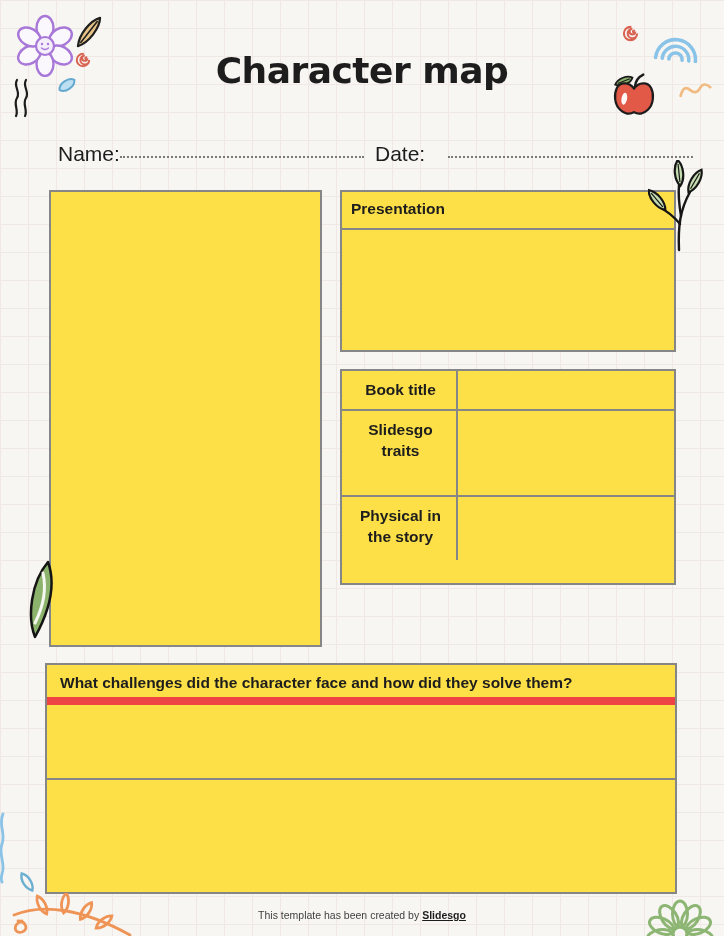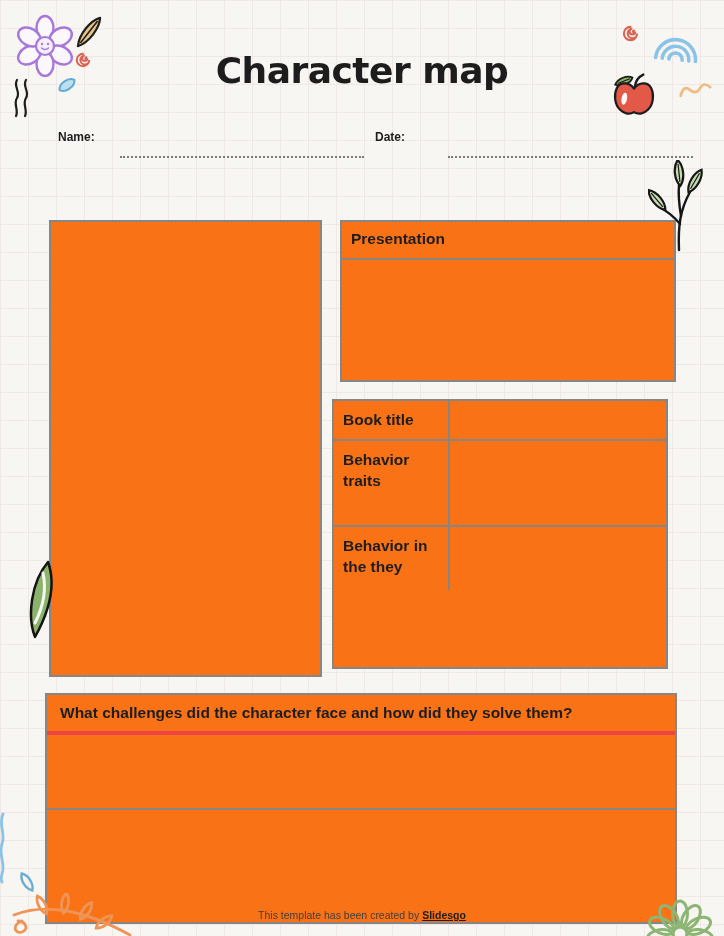--- a/index.html
+++ b/index.html
@@ -6,43 +6,43 @@
   body{
     width:724px;height:936px;position:relative;overflow:hidden;
     background-color:#f8f6f3;
     background-image:
       linear-gradient(to right,#efe8e4 1px,transparent 1px),
       linear-gradient(to bottom,#efe8e4 1px,transparent 1px);
     background-size:28px 28px;
     font-family:"Liberation Sans",sans-serif;
     color:#1d1d1d;
   }
-  .box{position:absolute;background:#f97316;border:2px solid #868686;box-sizing:border-box;z-index:1;margin-top:30px;}
+  .box{position:absolute;background:#fde047;border:2px solid #868686;box-sizing:border-box;z-index:1;}
   .title{position:absolute;top:50px;left:0;width:724px;margin:0;text-align:center;
     font-family:"DejaVu Sans",sans-serif;font-size:36px;font-weight:800;letter-spacing:-0.5px;z-index:2;}
-  .field-label{position:absolute;font-size:12px;font-weight:700;z-index:2;}
+  .field-label{position:absolute;font-size:21px;font-weight:400;z-index:2;margin-top:12px;}
   .dotline{position:absolute;height:26px;border-bottom:2px dotted #7a7a7a;z-index:2;}
 
   .draw-box{left:49px;top:190px;width:273px;height:457px;}
 
   .pres-box{left:340px;top:190px;width:336px;height:162px;}
   .pres-header{height:38px;box-sizing:border-box;border-bottom:2px solid #868686;
     font-size:15.5px;font-weight:700;padding:8px 0 0 9px;}
   .pres-body{height:118px;}
 
-  .attr-table{left:332px;top:369px;width:336px;height:270px;}
+  .attr-table{left:340px;top:369px;width:336px;height:216px;text-align:center;}
   .attr-row{display:flex;box-sizing:border-box;border-bottom:2px solid #868686;}
   .attr-row.last{border-bottom:none;}
   .attr-label{width:116px;box-sizing:border-box;border-right:2px solid #868686;
     font-size:15.5px;font-weight:700;line-height:1.35;padding:9px 6px 0 9px;}
   .attr-value{flex:1;}
   .r0{height:40px}.r1{height:89px}.r2{height:86px}.r3{height:63px}
 
   .q-section{left:45px;top:663px;width:632px;height:231px;}
-  .q-header{box-sizing:border-box;border-bottom:4px solid #ef4444;
+  .q-header{box-sizing:border-box;border-bottom:8px solid #ef4444;
     font-size:15.5px;font-weight:700;padding:9px 12px 0 13px;}
   .q1{height:40px}
   .a1{height:75px;box-sizing:border-box;border-bottom:2px solid #868686;}
   .q2{height:40px}
   .a2{height:72px}
 
   .footer{position:absolute;top:909px;left:0;width:724px;text-align:center;
     font-size:10.5px;color:#3f3f3f;z-index:2;}
   .brand{font-weight:700;text-decoration:underline;color:#1d1d1d;cursor:pointer;margin-left:3px;}
 
@@ -204,25 +204,25 @@
   <div class="pres-header">Presentation</div>
   <div class="pres-body"></div>
 </div>
 
 <div class="box attr-table">
   <div class="attr-row r0">
     <div class="attr-label">Book title</div>
     <div class="attr-value"></div>
   </div>
   <div class="attr-row r2">
-    <div class="attr-label">Behavior traits</div>
+    <div class="attr-label">Slidesgo traits</div>
     <div class="attr-value"></div>
   </div>
   <div class="attr-row r3 last">
-    <div class="attr-label">Behavior in the they</div>
+    <div class="attr-label">Physical in the story</div>
     <div class="attr-value"></div>
   </div>
 </div>
 
 <div class="box q-section">
   <div class="q-header q1">What challenges did the character face and how did they solve them?</div>
   <div class="a1"></div>
   <div class="a2"></div>
 </div>
 

